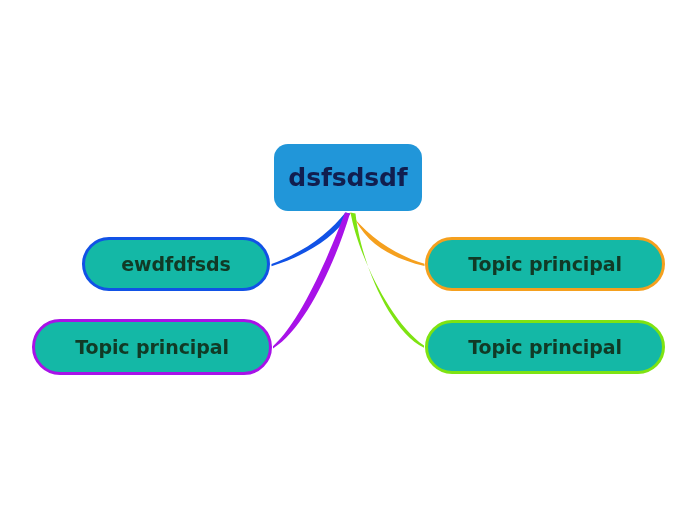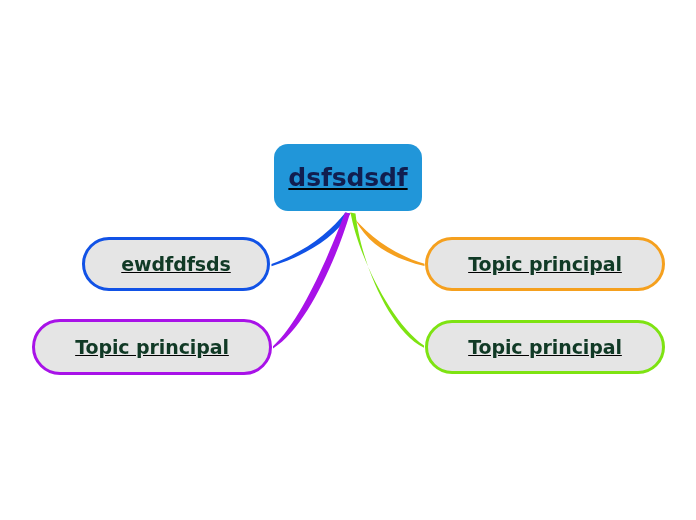--- a/index.html
+++ b/index.html
@@ -29,21 +29,20 @@
     pointer-events: none;
   }
   .node {
     position: absolute;
     display: flex;
     align-items: center;
     justify-content: center;
     box-sizing: border-box;
     text-align: left;
     white-space: nowrap;
-    text-decoration: underline;
   }
   .node-label {
     display: block;
     line-height: 1;
     letter-spacing: -0.1px;
   }
   
   #node-root {
     left: 274px;
     top: 144px;
@@ -53,21 +52,21 @@
     border-radius: 14px;
     z-index: 3;
   }
   #node-root .node-label {
     color: #111e4f;
     font-size: 25px;
     font-weight: bold;
   }
   
   .node-branch {
-    background: #e5e5e5;
+    background: #14b8a6;
     border-style: solid;
     border-width: 3px;
     z-index: 2;
   }
   .node-branch .node-label {
     color: #113a26;
     font-size: 19px;
     font-weight: bold;
   }
   #node-branch-0 {

